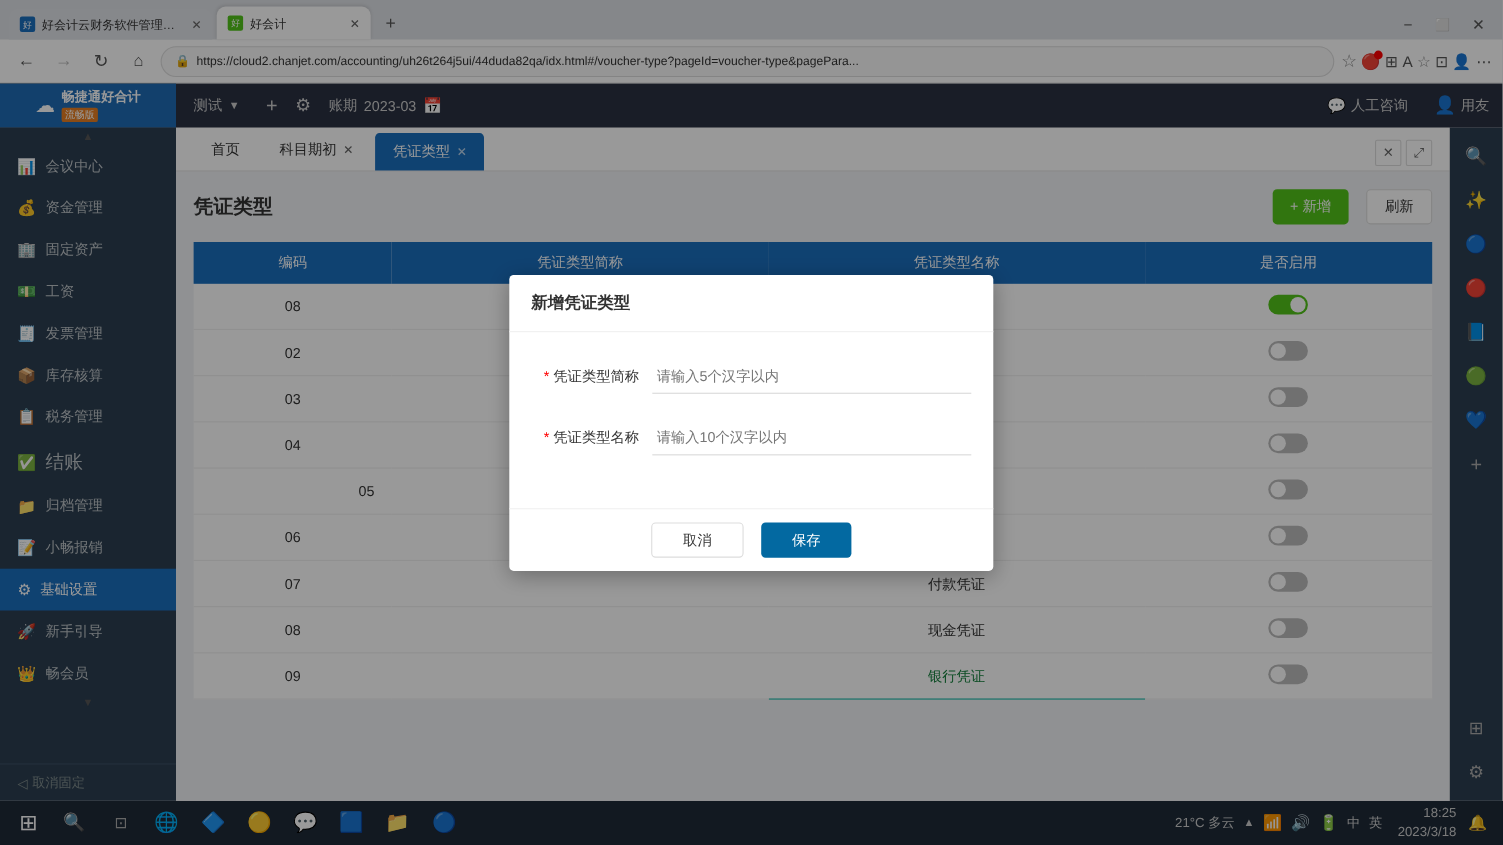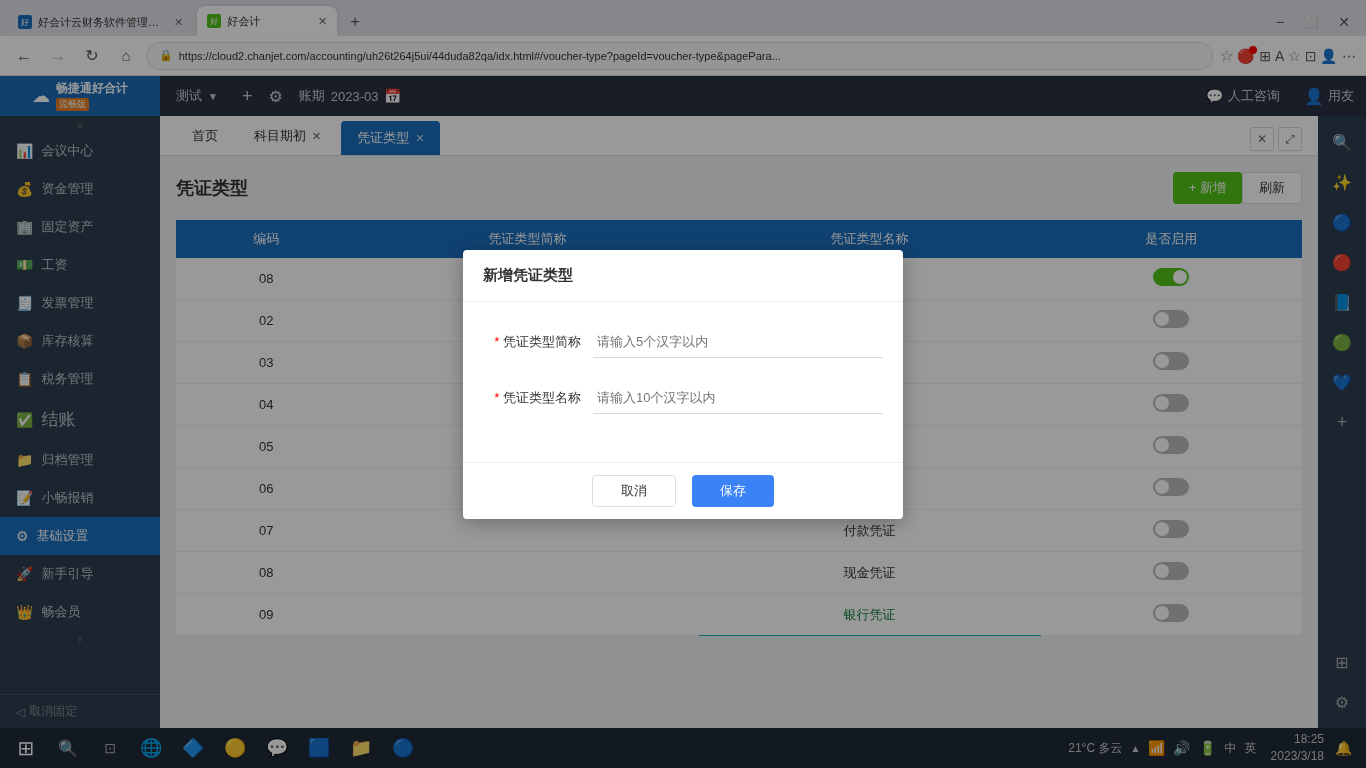--- a/index.html
+++ b/index.html
@@ -160,21 +160,21 @@
         <span style="font-size:11px;color:rgba(255,255,255,0.7);cursor:pointer;">✕</span>
       </div>
       <div style="flex:1;"></div>
       <div style="width:24px;height:24px;display:flex;align-items:center;justify-content:center;cursor:pointer;color:#666;border:1px solid #ddd;border-radius:2px;font-size:12px;margin-bottom:4px;">✕</div>
       <div style="width:24px;height:24px;display:flex;align-items:center;justify-content:center;cursor:pointer;color:#666;border:1px solid #ddd;border-radius:2px;font-size:12px;margin-bottom:4px;">⤢</div>
     </div>
 
     <div style="flex:1;background:#f0f2f5;padding:16px;overflow:auto;">
       <div style="display:flex;align-items:center;justify-content:space-between;margin-bottom:16px;">
         <span style="font-size:18px;font-weight:bold;color:#333;">凭证类型</span>
-        <div style="display:flex;gap:0;margin-left:19px;">
+        <div style="display:flex;gap:16px;margin-left:19px;">
           <button style="background:#52c41a;color:white;border:none;padding:6px 16px;border-radius:4px;cursor:pointer;font-size:13px;">+ 新增</button>
           <button style="background:white;color:#333;border:1px solid #ddd;padding:6px 16px;border-radius:4px;cursor:pointer;font-size:13px;display:flex;align-items:center;gap:4px;">刷新</button>
         </div>
       </div>
 
       <table style="width:100%;border-collapse:collapse;background:white;">
         <thead>
           <tr style="background:#1a6ebd;color:white;">
             <th style="padding:10px 16px;text-align:center;font-weight:normal;font-size:13px;">编码</th>
             <th style="padding:10px 16px;text-align:center;font-weight:normal;font-size:13px;">凭证类型简称</th>
@@ -201,21 +201,21 @@
     <td style="padding:10px 16px;text-align:center;font-size:13px;color:#333;border-bottom:1px solid #f0f0f0;">付款凭证</td>
     <td style="padding:10px 16px;text-align:center;font-size:13px;color:#333;border-bottom:1px solid #f0f0f0;"><span style="width:36px;height:18px;border-radius:9px;display:inline-block;position:relative;cursor:pointer;background:#bbb;"><span style="width:14px;height:14px;background:white;border-radius:50%;position:absolute;top:2px;left:2px;display:block;"></span></span></td>
   </tr>
             <tr style="cursor: pointer;">
     <td style="padding:10px 16px;text-align:center;font-size:13px;color:#333;border-bottom:1px solid #f0f0f0;">04</td>
     <td style="padding:10px 16px;text-align:center;font-size:13px;color:#333;border-bottom:1px solid #f0f0f0;"></td>
     <td style="padding:10px 16px;text-align:center;font-size:13px;color:#333;border-bottom:1px solid #f0f0f0;">收款凭证</td>
     <td style="padding:10px 16px;text-align:center;font-size:13px;color:#333;border-bottom:1px solid #f0f0f0;"><span style="width:36px;height:18px;border-radius:9px;display:inline-block;position:relative;cursor:pointer;background:#bbb;"><span style="width:14px;height:14px;background:white;border-radius:50%;position:absolute;top:2px;left:2px;display:block;"></span></span></td>
   </tr>
             <tr style="cursor: pointer;">
-    <td style="padding:10px 16px;text-align:center;font-size:13px;color:#333;border-bottom:1px solid #f0f0f0;">05</td>
+    <td style="padding:10px 16px;text-align:right;font-size:13px;color:#333;border-bottom:1px solid #f0f0f0;">05</td>
     <td style="padding:10px 16px;text-align:center;font-size:13px;color:#333;border-bottom:1px solid #f0f0f0;"></td>
     <td style="padding:10px 16px;text-align:center;font-size:13px;color:#333;border-bottom:1px solid #f0f0f0;">付款凭证</td>
     <td style="padding:10px 16px;text-align:center;font-size:13px;color:#333;border-bottom:1px solid #f0f0f0;"><span style="width:36px;height:18px;border-radius:9px;display:inline-block;position:relative;cursor:pointer;background:#bbb;"><span style="width:14px;height:14px;background:white;border-radius:50%;position:absolute;top:2px;left:2px;display:block;"></span></span></td>
   </tr>
             <tr style="cursor: pointer;">
     <td style="padding:10px 16px;text-align:center;font-size:13px;color:#333;border-bottom:1px solid #f0f0f0;">06</td>
     <td style="padding:10px 16px;text-align:center;font-size:13px;color:#333;border-bottom:1px solid #f0f0f0;"></td>
     <td style="padding:10px 16px;text-align:center;font-size:13px;color:#333;border-bottom:1px solid #f0f0f0;">收款凭证</td>
     <td style="padding:10px 16px;text-align:center;font-size:13px;color:#333;border-bottom:1px solid #f0f0f0;"><span style="width:36px;height:18px;border-radius:9px;display:inline-block;position:relative;cursor:pointer;background:#bbb;"><span style="width:14px;height:14px;background:white;border-radius:50%;position:absolute;top:2px;left:2px;display:block;"></span></span></td>
   </tr>
@@ -271,21 +271,21 @@
       </div>
       <div style="display:flex;align-items:center;margin-bottom:24px;">
         <label style="font-size:13px;color:#333;width:110px;text-align:right;padding-right:12px;flex-shrink:0;">
           <span style="color:red;">* </span><span>凭证类型名称</span>
         </label>
         <input type="text" style="flex: 1 1 0%; height: 32px; border-top: none; border-right: none; border-left: none; border-image: initial; border-bottom: 1px solid rgb(217, 217, 217); outline: none; font-size: 13px; padding: 0px 4px;" placeholder="请输入10个汉字以内">
       </div>
     </div>
     <div style="padding:12px 20px;display:flex;justify-content:center;gap:16px;border-top:1px solid #f0f0f0;">
       <button style="background:white;color:#333;border:1px solid #ddd;padding:6px 28px;border-radius:4px;cursor:pointer;font-size:13px;">取消</button>
-      <button style="background:#3b82f6;color:white;border:none;padding:6px 28px;border-radius:4px;cursor:pointer;font-size:13px;">保存</button>
+      <button style="background:#0369a1;color:white;border:none;padding:6px 28px;border-radius:4px;cursor:pointer;font-size:13px;">保存</button>
     </div>
   </div>
 </div>
 
 <div style="background:#1e2a38;height:40px;display:flex;align-items:center;padding:0 8px;gap:6px;position:fixed;bottom:0;width:1366px;">
   <div style="width:36px;height:36px;display:flex;align-items:center;justify-content:center;color:white;font-size:20px;cursor:pointer;">⊞</div>
   <div style="width:36px;height:36px;display:flex;align-items:center;justify-content:center;color:#aaa;cursor:pointer;font-size:16px;">🔍</div>
   <div style="width:36px;height:36px;display:flex;align-items:center;justify-content:center;color:#aaa;cursor:pointer;font-size:14px;">⊡</div>
   <div style="width:36px;height:36px;display:flex;align-items:center;justify-content:center;border-radius:4px;cursor:pointer;font-size:18px;">🌐</div>
   <div style="width:36px;height:36px;display:flex;align-items:center;justify-content:center;border-radius:4px;cursor:pointer;font-size:18px;">🔷</div>

